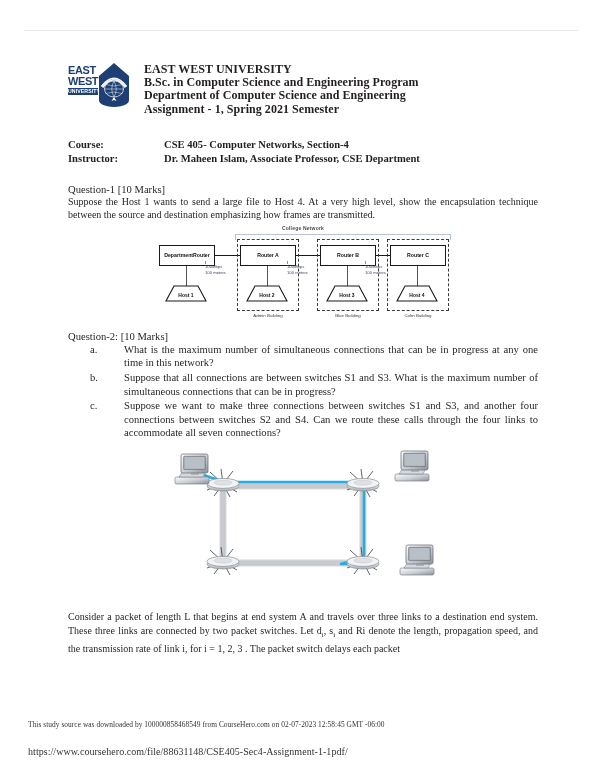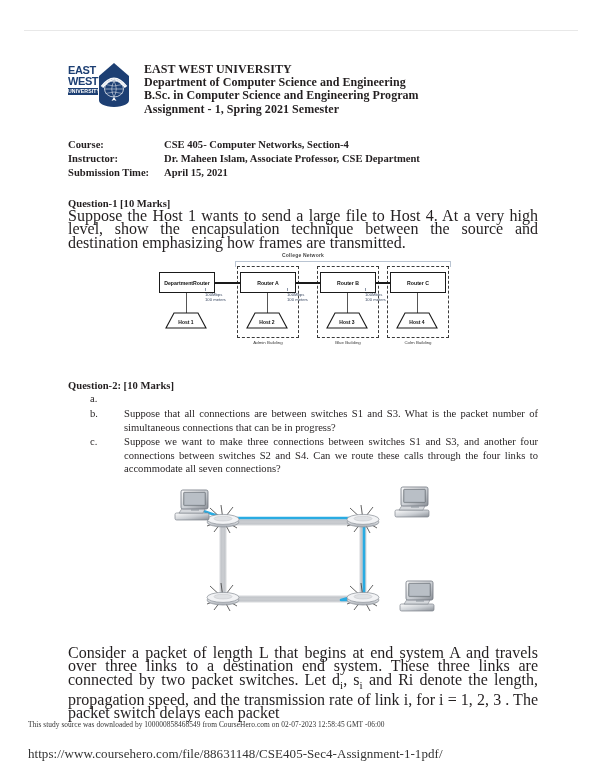--- a/index.html
+++ b/index.html
@@ -101,32 +101,32 @@
   }
   .course-table td {
     padding: 0 0 0.5px 0;
     vertical-align: top;
     line-height: 13.4px;
   }
   .course-table td.k { width: 96px; }
 
   
   .q-head {
-    font-weight: bold;
+    font-weight: normal;
     font-size: 10.6px;
     margin: 0;
   }
   .q-body {
-    font-size: 16px;
+    font-size: 10px;
     line-height: 13.6px;
     text-align: justify;
     margin: 0;
   }
   .block-q1 { margin-top: 18px; }
-  .block-q2 { margin-top: 28px; }
+  .block-q2 { margin-top: 6px; }
   .block-q3 { margin-top: 14px; }
 
   .sublist {
     margin: 0;
     padding: 0;
     list-style: none;
   }
   .sublist li {
     display: flex;
     font-size: 10.6px;
@@ -302,21 +302,21 @@
     width: 550px;
     font-family: "Liberation Serif", serif;
     font-size: 7.4px;
     color: #333;
     letter-spacing: 0.05px;
   }
   .footer .url {
     position: absolute;
     left: 0;
     top: 26px;
-    font-size: 13px;
+    font-size: 10px;
     color: #333;
     text-decoration: none;
   }
   sub { font-size: 0.7em; }
 </style>
 </head>
 <body>
 
 <div class="page">
 
@@ -340,40 +340,36 @@
           <path d="M7.5 22.5 q8.5 3 17 0" fill="none" stroke="#ffffff" stroke-width="0.45"></path>
           <path d="M7.5 31.5 q8.5 -3 17 0" fill="none" stroke="#ffffff" stroke-width="0.45"></path>
           <path d="M4 25 Q16 9 28 25" fill="none" stroke="#ffffff" stroke-width="3.2"></path>
           <path d="M4.2 24.6 Q16 9.6 27.8 24.6" fill="none" stroke="#1d3f73" stroke-width="0.35" stroke-dasharray="0.9 0.7"></path>
           <path d="M16 35 l2.5 4 l-2.5 -1 l-2.5 1 Z" fill="#ffffff"></path>
         </svg>
       </div>
 
       <div class="lh-text">
         <div class="lh-line">EAST WEST UNIVERSITY</div>
+        <div class="lh-line">B.Sc. in Computer Science and Engineering Program</div>
         <div class="lh-line">Department of Computer Science and Engineering</div>
-        <div class="lh-line">B.Sc. in Computer Science and Engineering Program</div>
         <div class="lh-line">Assignment - 1, Spring 2021 Semester</div>
       </div>
     </div>
 
     <table class="course-table">
       <tbody>
         <tr>
           <td class="k">Course:</td>
           <td class="v">CSE 405- Computer Networks, Section-4</td>
         </tr>
         <tr>
           <td class="k">Instructor:</td>
           <td class="v">Dr. Maheen Islam, Associate Professor, CSE Department</td>
         </tr>
-        <tr>
-          <td class="k">Submission Time:</td>
-          <td class="v">April 15, 2021</td>
-        </tr>
       </tbody>
     </table>
 
     <div class="block-q1">
       <div class="q-head">Question-1 [10 Marks]</div>
       <p class="q-body">Suppose the Host 1 wants to send a large file to Host 4. At a very high level, show the encapsulation technique between the source and destination emphasizing how frames are transmitted.</p>
 
       <div class="fig1">
         <div class="fig1-title">College Network</div>
         <div class="fig1-bracket"></div>
@@ -451,24 +447,25 @@
         <div class="bldg-label l2">Blue Building</div>
         <div class="bldg-label l3">Colm Building</div>
       </div>
     </div>
 
     <div class="block-q2">
       <div class="q-head">Question-2: [10 Marks]</div>
       <ul class="sublist">
         <li>
           <span class="lbl">a.</span>
+          <span class="txt">What is the maximum number of simultaneous connections that can be in progress at any one time in this network?</span>
         </li>
         <li>
           <span class="lbl">b.</span>
-          <span class="txt">Suppose that all connections are between switches S1 and S3. What is the packet number of simultaneous connections that can be in progress?</span>
+          <span class="txt">Suppose that all connections are between switches S1 and S3. What is the maximum number of simultaneous connections that can be in progress?</span>
         </li>
         <li>
           <span class="lbl">c.</span>
           <span class="txt">Suppose we want to make three connections between switches S1 and S3, and another four connections between switches S2 and S4. Can we route these calls through the four links to accommodate all seven connections?</span>
         </li>
       </ul>
 
       <div class="fig2">
         <svg width="300" height="148" viewBox="0 0 300 148">
           <defs>

